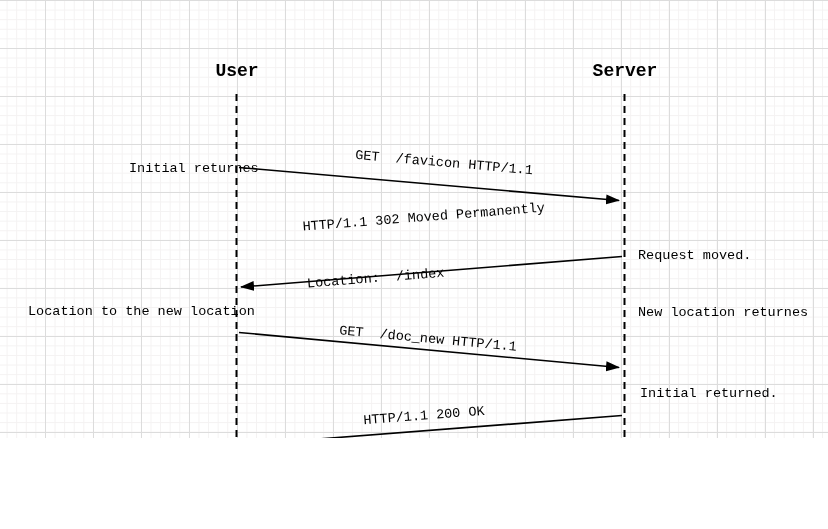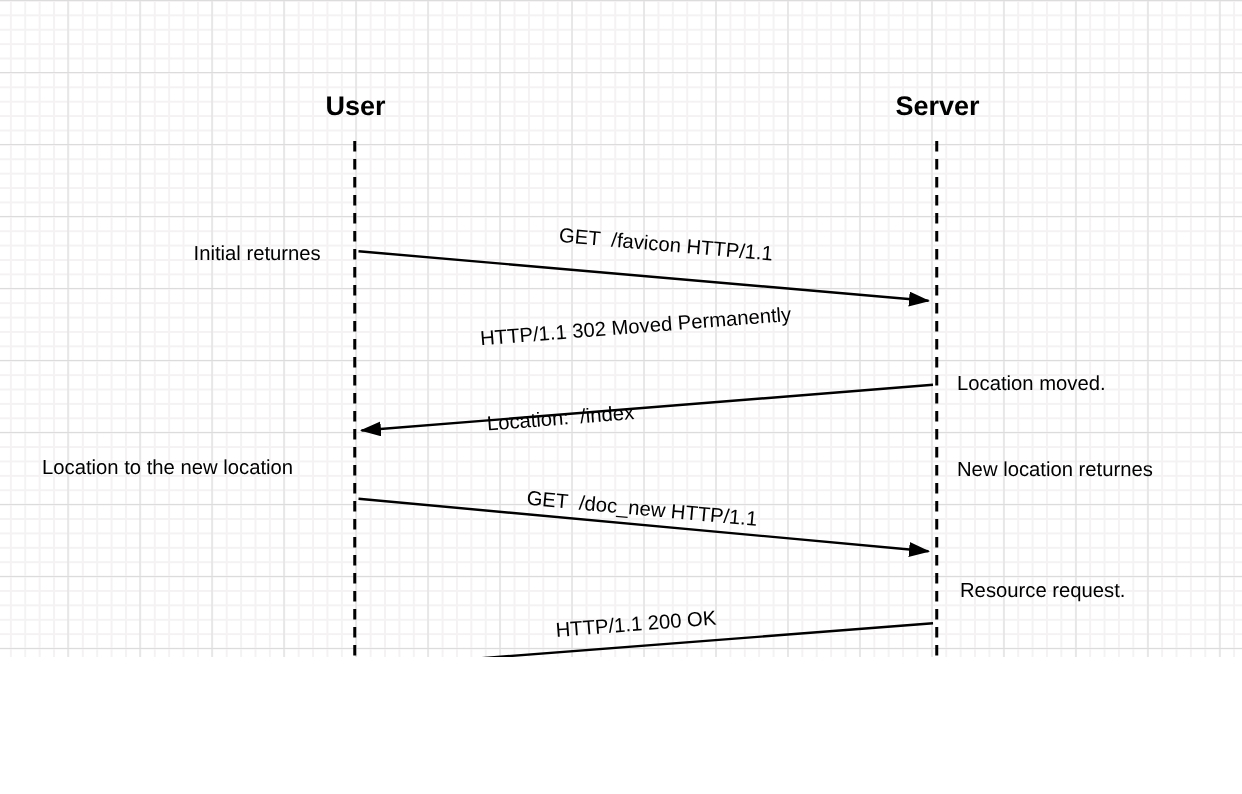--- a/index.html
+++ b/index.html
@@ -16,20 +16,21 @@
     overflow: hidden;
     background-color: #ffffff;
     
     background-image:
       linear-gradient(to right, #dcdcdc 1px, transparent 1px),
       linear-gradient(to bottom, #dcdcdc 1px, transparent 1px),
       linear-gradient(to right, #f4f2f2 1px, transparent 1px),
       linear-gradient(to bottom, #f4f2f2 1px, transparent 1px);
     background-size: 48px 48px, 48px 48px, 9.6px 9.6px, 9.6px 9.6px;
     background-position: -3px 0px;
+    font-family: Liberation Mono, monospace;
   }
   svg.layer {
     position: absolute;
     left: 0; top: 0;
     width: 828px; height: 529px;
   }
   .lbl {
     position: absolute;
     color: #000000;
     font-size: 13.5px;
@@ -79,27 +80,27 @@
     <line x1="239" y1="332.5" x2="619" y2="367.5" stroke="#000000" stroke-width="1.6" marker-end="url(#arrow)"></line>
     <line x1="622" y1="415.5" x2="241" y2="445" stroke="#000000" stroke-width="1.6" marker-end="url(#arrow)"></line>
   </svg>
 
   <div class="actor-title t-user">User</div>
   <div class="actor-title t-server">Server</div>
 
   <div class="lbl n-initial">Initial returnes</div>
 
   <div class="lbl n-moved">
-    <div>Location moved.</div>
+    <div>Request moved.</div>
     <div>New location returnes</div>
   </div>
 
   <div class="lbl n-reqnew">Location to the new location</div>
 
-  <div class="lbl n-returned">Resource request.</div>
+  <div class="lbl n-returned">Initial returned.</div>
 
   <div class="lbl m-1">GET  /favicon HTTP/1.1</div>
 
   <div class="lbl m-2">
     <div>HTTP/1.1 302 Moved Permanently</div>
     <div>Location:  /index</div>
   </div>
 
   <div class="lbl m-3">GET  /doc_new HTTP/1.1</div>
 

